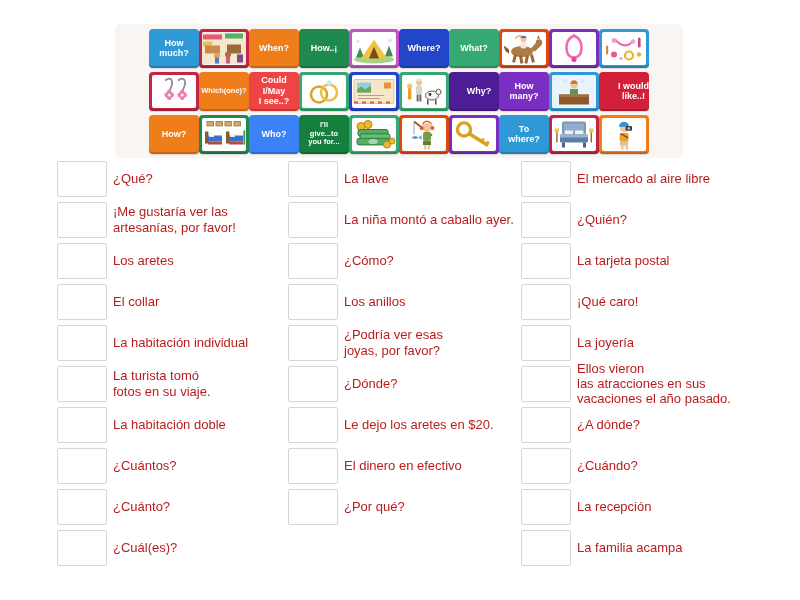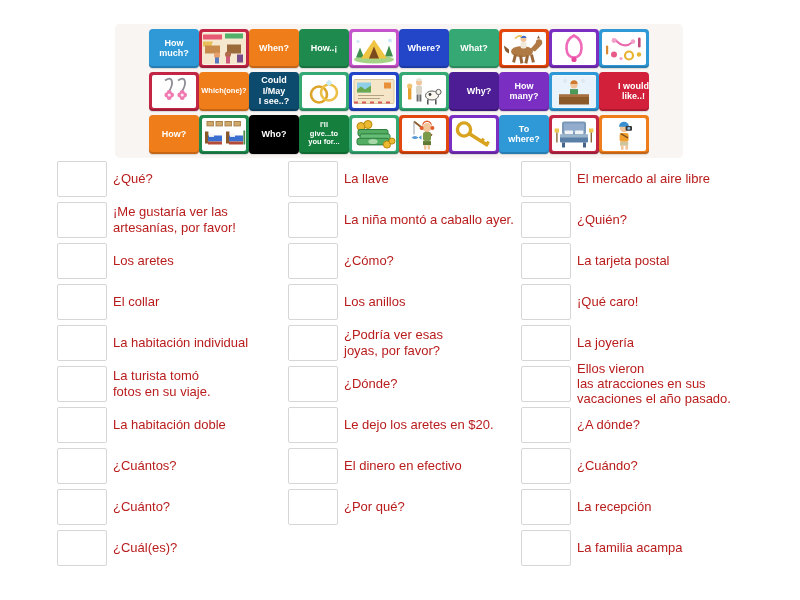--- a/index.html
+++ b/index.html
@@ -169,21 +169,21 @@
           </g>
           <circle cx="30.2" cy="19.5" r="1.6" fill="#fdeaf4"></circle>
         </svg>
       </span>
   </div>
 
   <div class="tile text-tile" style="background: rgb(239, 125, 26);">
     <span class="tile-label" style="font-size: 7.5px;">Which(one)?</span>
   </div>
 
-  <div class="tile text-tile" style="background: #0c4a6e;">
+  <div class="tile text-tile" style="background: #ef4444;">
     <span class="tile-label">Could
 I/May
 I see..?</span>
   </div>
 
   <div class="tile image-tile" style="background: rgb(53, 168, 115);">
     <span class="tile-img">
         <svg viewBox="0 0 44 32">
           <circle cx="17" cy="19" r="8" fill="none" stroke="#dca428" stroke-width="2.6"></circle>
           <circle cx="27" cy="17" r="8" fill="none" stroke="#ecbf46" stroke-width="2.6"></circle>
@@ -280,21 +280,21 @@
           <rect x="6" y="23" width="14" height="3" fill="#b44a3a"></rect>
           <rect x="24" y="13" width="3.4" height="12" fill="#8a5a2a"></rect>
           <rect x="27" y="17" width="14" height="6" fill="#3a6fd0"></rect>
           <rect x="28" y="15" width="5" height="3.4" fill="#f4f4f4"></rect>
           <rect x="27" y="23" width="14" height="3" fill="#b44a3a"></rect>
           <rect x="41.4" y="12" width="1.8" height="14" fill="#4a8a4a"></rect>
         </svg>
       </span>
   </div>
 
-  <div class="tile text-tile" style="background: #000000;">
+  <div class="tile text-tile" style="background: #3b82f6;">
     <span class="tile-label">Who?</span>
   </div>
 
   <div class="tile text-tile" style="background: #15803d;">
     <span class="tile-label" style="font-size: 7.5px;">I'll
 give...to
 you for...</span>
   </div>
 
   <div class="tile image-tile" style="background: rgb(53, 168, 115);">

